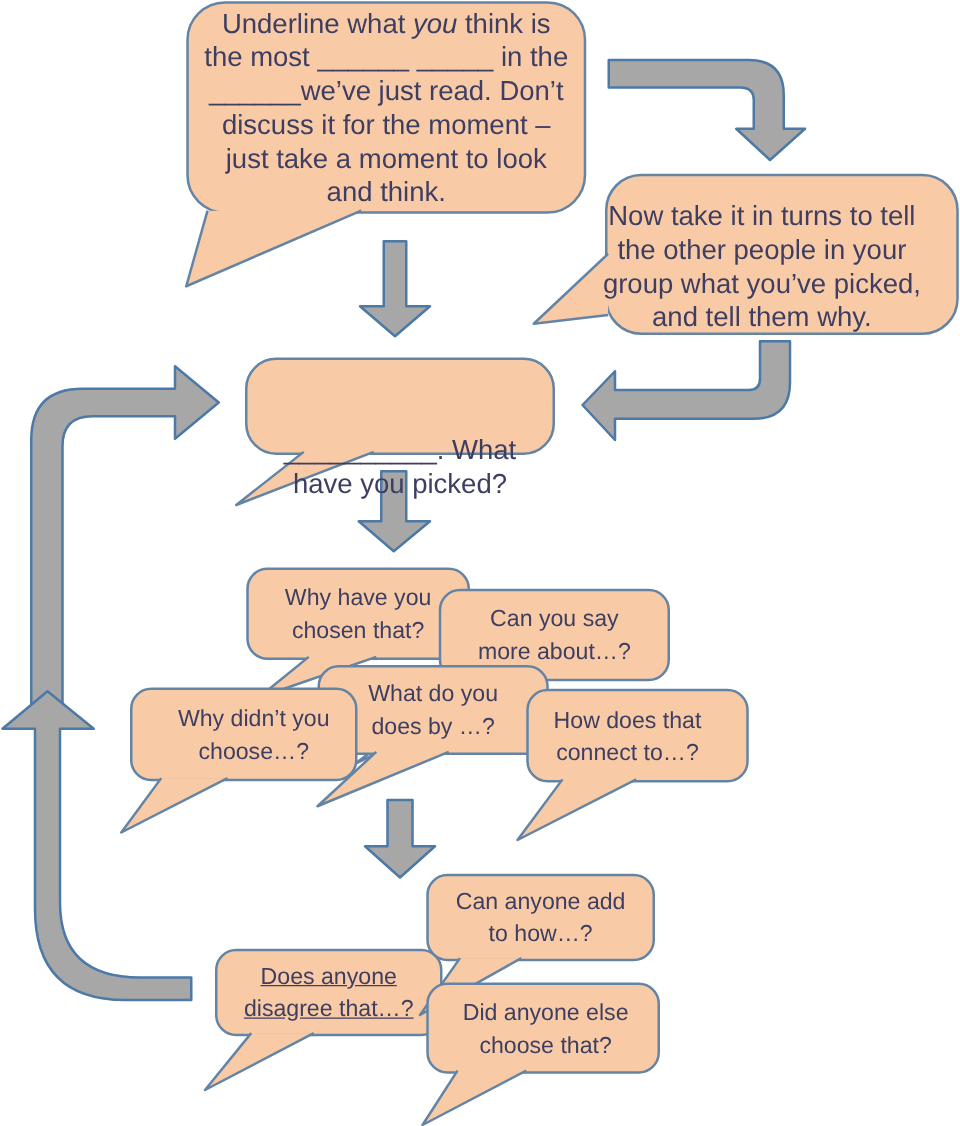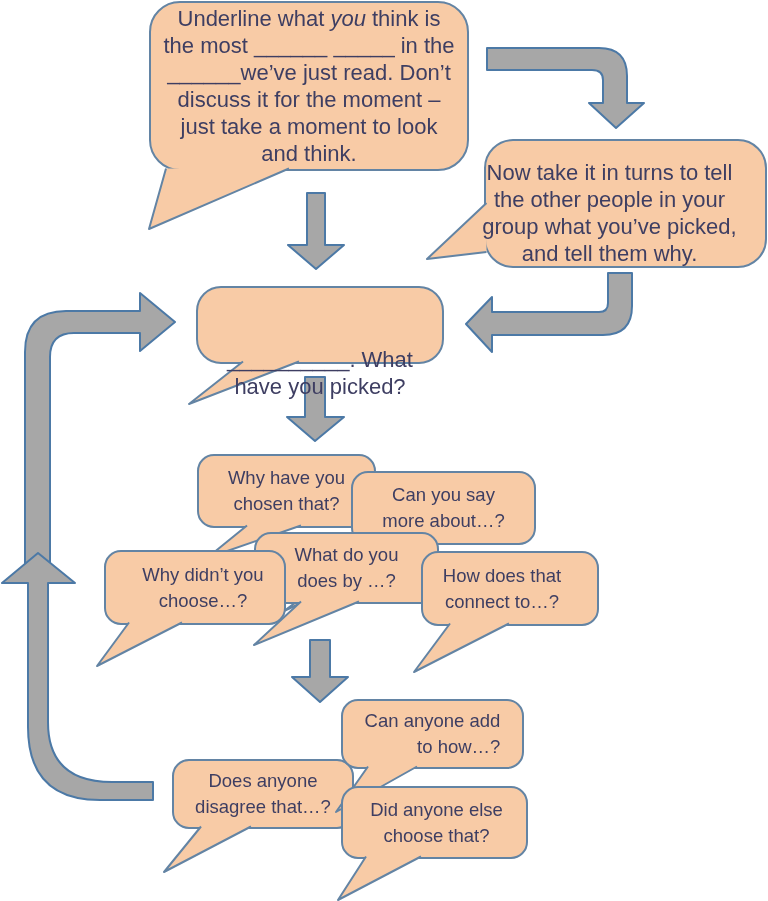--- a/index.html
+++ b/index.html
@@ -112,20 +112,20 @@
 
 <div class="bubble-text small" style="left:255px;top:533px;width:183px;height:70px;">What do you
 does by …?</div>
 
 <div class="bubble-text small" style="left:105px;top:551px;width:196px;height:73px;">Why didn’t you
 choose…?</div>
 
 <div class="bubble-text small" style="left:422px;top:552px;width:160px;height:73px;">How does that
 connect to…?</div>
 
-<div class="bubble-text small" style="left:342px;top:700px;width:181px;height:68px;text-align:right;">Can anyone add
+<div class="bubble-text small" style="left:342px;top:700px;width:181px;height:68px;">Can anyone add
 to how…?</div>
 
-<div class="bubble-text small" style="left:173px;top:760px;width:180px;height:68px;">Does anyone
+<div class="bubble-text small" style="left:173px;top:760px;width:180px;height:68px;text-decoration:underline;">Does anyone
 disagree that…?</div>
 
 <div class="bubble-text small" style="left:342px;top:787px;width:189px;height:71px;">Did anyone else
 choose that?</div>
 
 </body></html>

